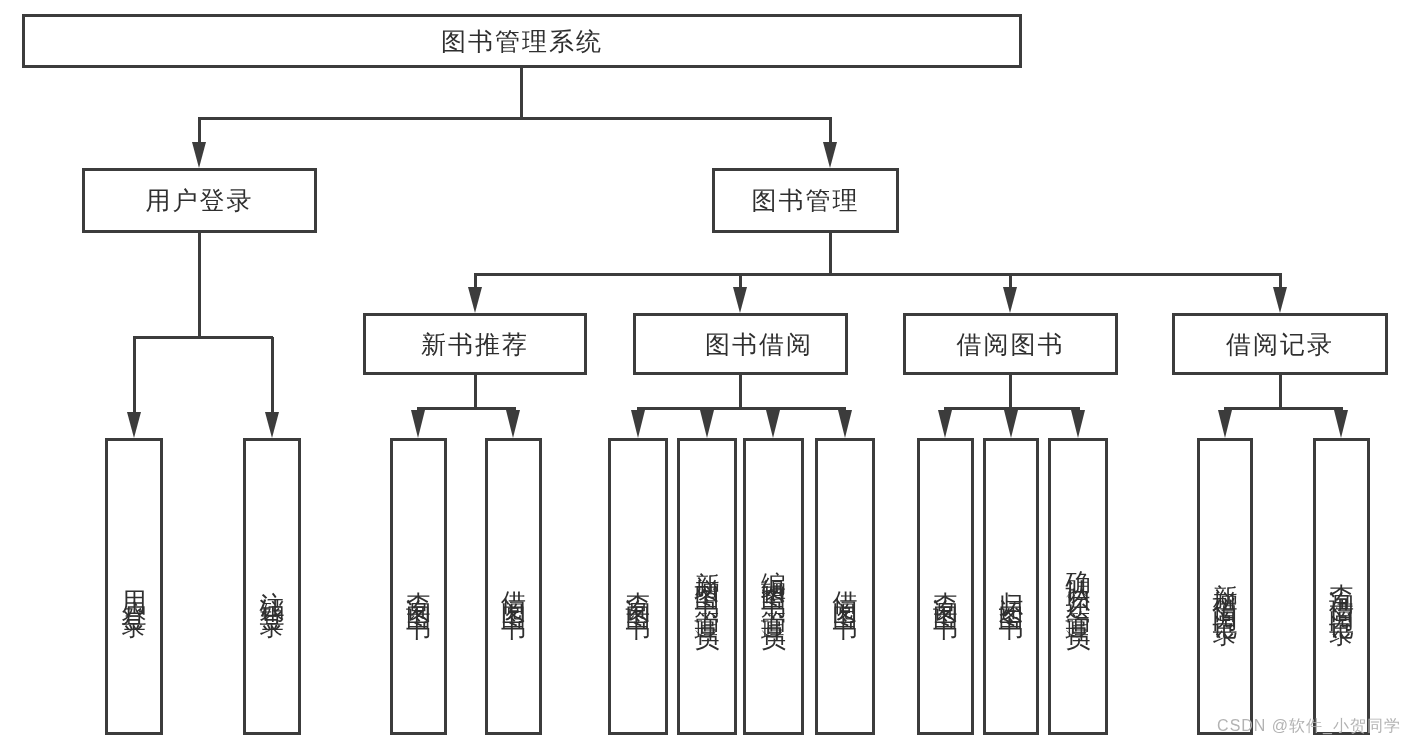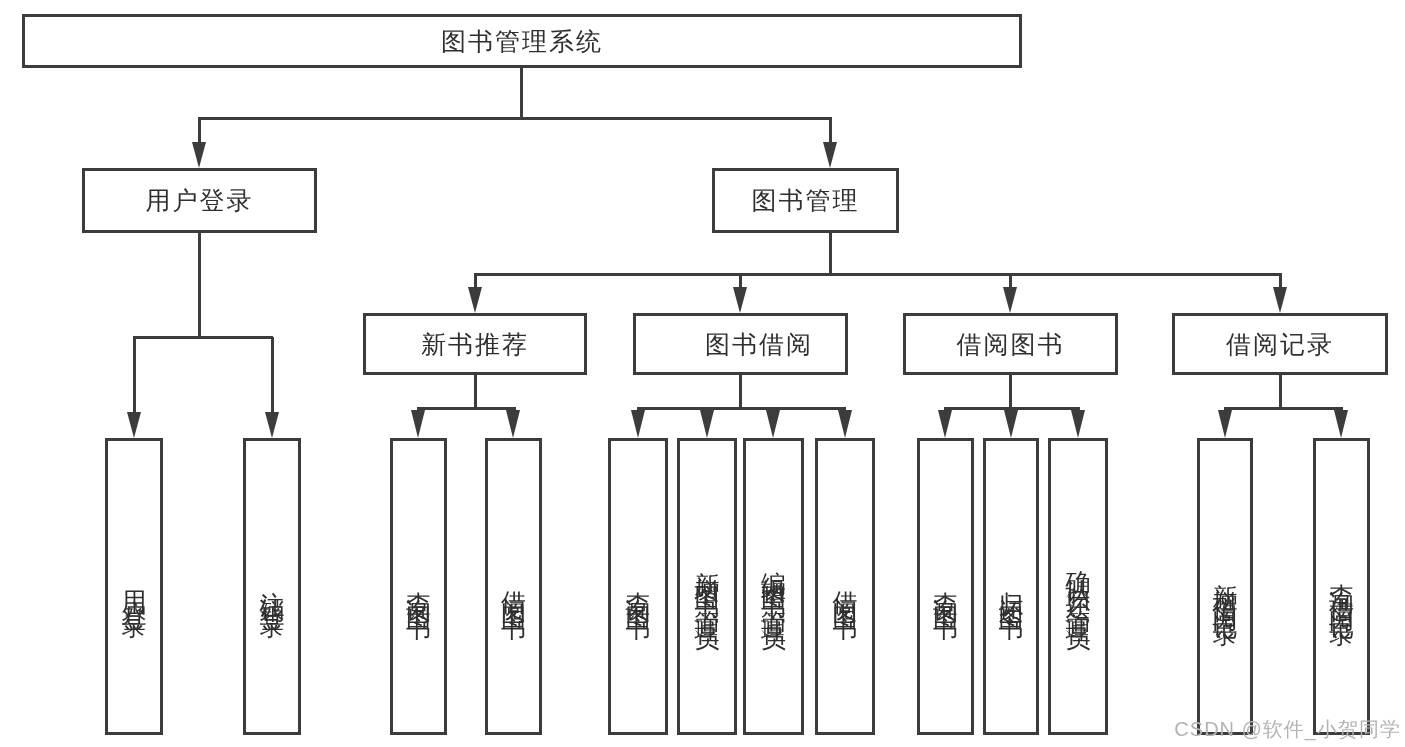--- a/index.html
+++ b/index.html
@@ -38,21 +38,21 @@
   .arrow{
     position:absolute;width:0;height:0;
     border-left:7px solid transparent;
     border-right:7px solid transparent;
     border-top:26px solid var(--line);
   }
   .arrow.tall{border-top-width:28px;}
   .watermark{
     position:absolute;
     top:716px;right:4px;
-    font-size:20px;
+    font-size:16px;
     color:var(--wm);
     letter-spacing:1px;
     white-space:nowrap;
   }
 </style>
 </head>
 <body>
 
 <div class="canvas">
 

